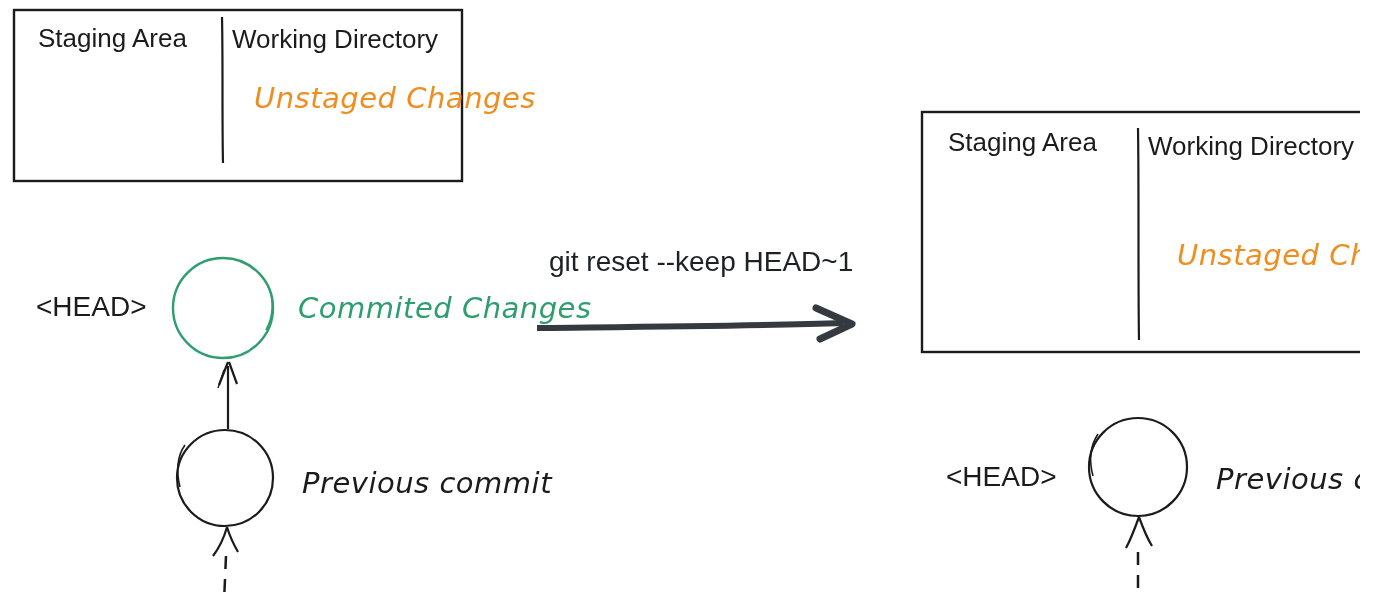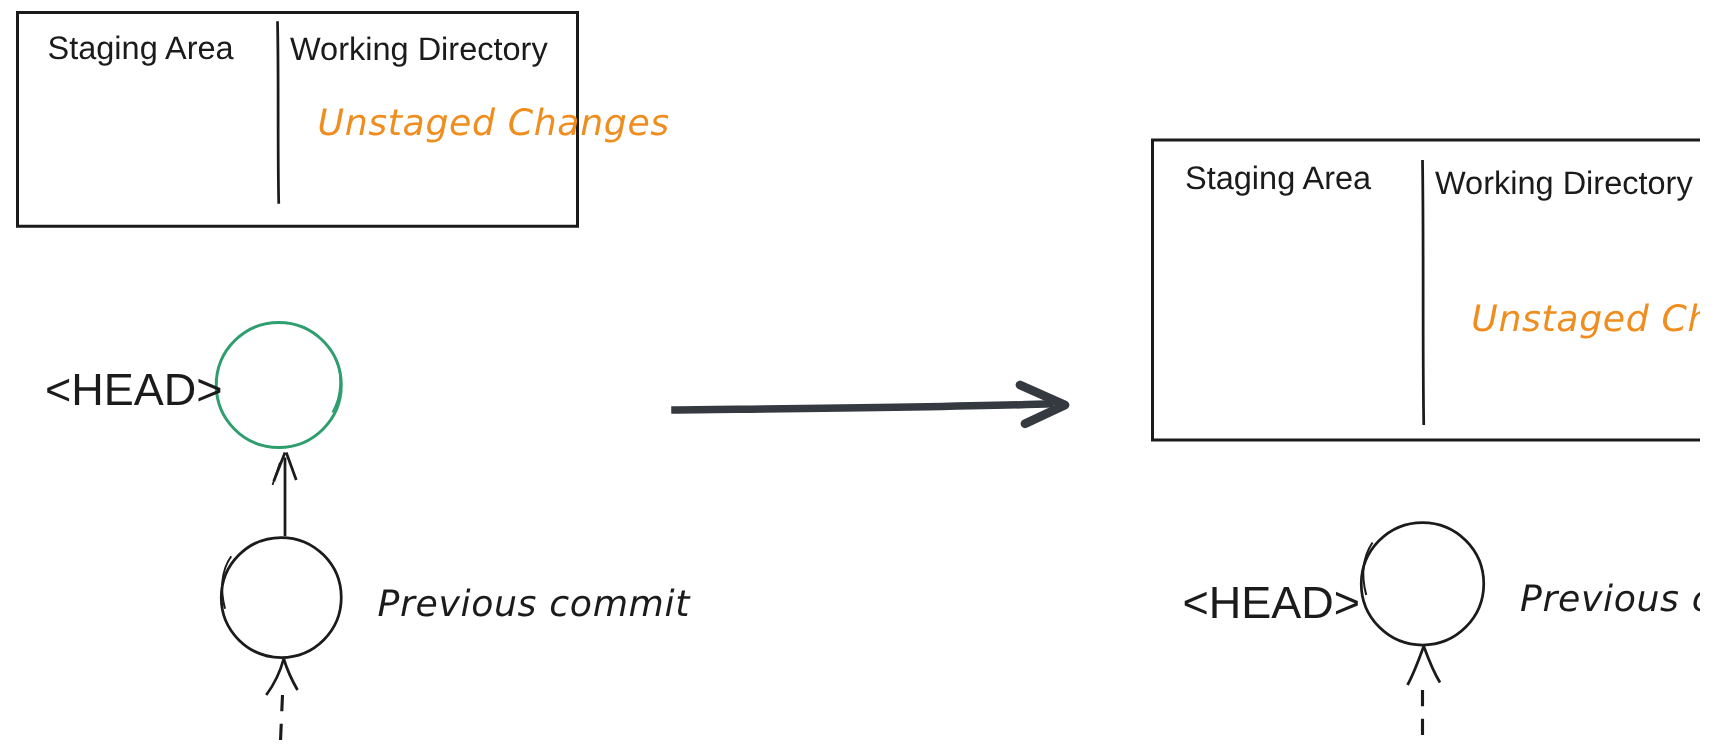--- a/index.html
+++ b/index.html
@@ -11,21 +11,21 @@
     font-family: "Liberation Sans", sans-serif;
     overflow: hidden;
     text-decoration: underline;
   }
   svg.shapes { position: absolute; left: 0; top: 0; width: 1387px; height: 605px; }
   .ink-stroke   { stroke: var(--ink, #1b1b1b); fill: none; }
   .green-stroke { stroke: var(--green, #2e9e6e); fill: none; }
   .arrow-stroke { stroke: var(--arrow, #343a40); fill: none; }
   .label { position: absolute; color: var(--ink, #1b1b1b); white-space: nowrap; line-height: 1.1; }
   .panel-header { font-size: 26px; }
-  .head-label   { font-size: 36px; }
+  .head-label   { font-size: 28px; }
   .command      { font-size: 28px; color: #1d2126; }
   .hand {
     font-family: "DejaVu Sans", sans-serif;
     font-style: italic;
     font-size: 29px;
     letter-spacing: 0.5px;
   }
   .hand.orange { color: var(--orange, #ef8d1f); }
   .hand.green  { color: var(--green, #2e9e6e); }
 </style>
@@ -74,22 +74,24 @@
       <path d="M1139 517 C1143 528 1147 538 1152 546" stroke-width="2.2" class="ink-stroke"></path>
       <path d="M1138 552 L1138 594" stroke-width="2.5" stroke-dasharray="13 10" class="ink-stroke"></path>
     </g>
   </svg>
 
   <div class="label panel-header" style="left:38px; top:24px;">Staging Area</div>
   <div class="label panel-header" style="left:232px; top:25px;">Working Directory</div>
   <div class="label hand orange" style="left:254px; top:83px;">Unstaged Changes</div>
 
   <div class="label head-label" style="left:36px; top:292px;">&lt;HEAD&gt;</div>
+  <div class="label hand green" style="left:298px; top:293px;">Commited Changes</div>
   <div class="label hand" style="left:302px; top:468px;">Previous commit</div>
 
+  <div class="label command" style="left:549px; top:247px;">git reset --keep HEAD~1</div>
 
   <div class="label panel-header" style="left:948px; top:128px;">Staging Area</div>
   <div class="label panel-header" style="left:1148px; top:132px;">Working Directory</div>
   <div class="label hand orange" style="left:1177px; top:240px;">Unstaged Changes</div>
 
   <div class="label head-label" style="left:946px; top:462px;">&lt;HEAD&gt;</div>
   <div class="label hand" style="left:1216px; top:464px;">Previous commit</div>
 
 </div>
 

